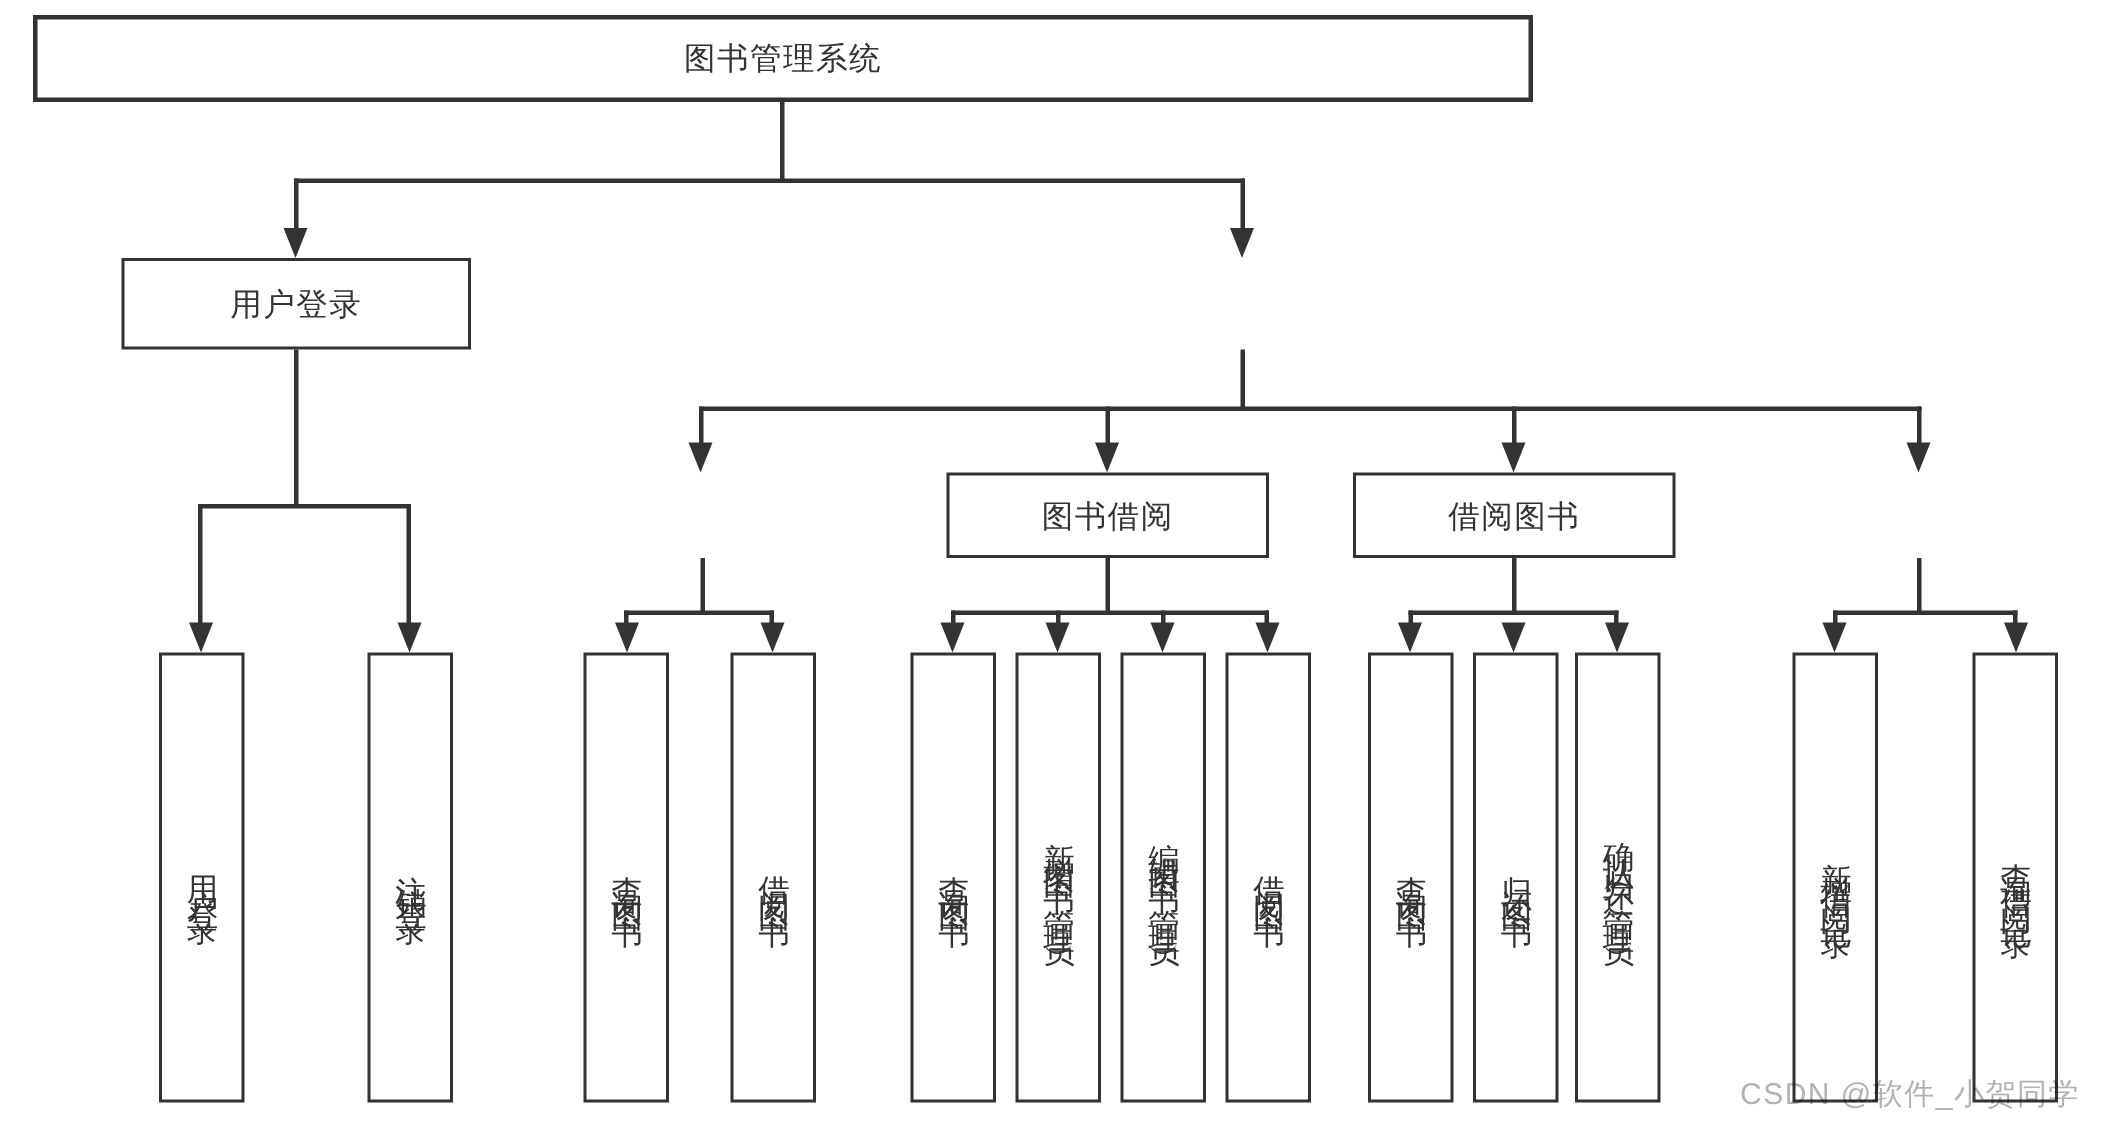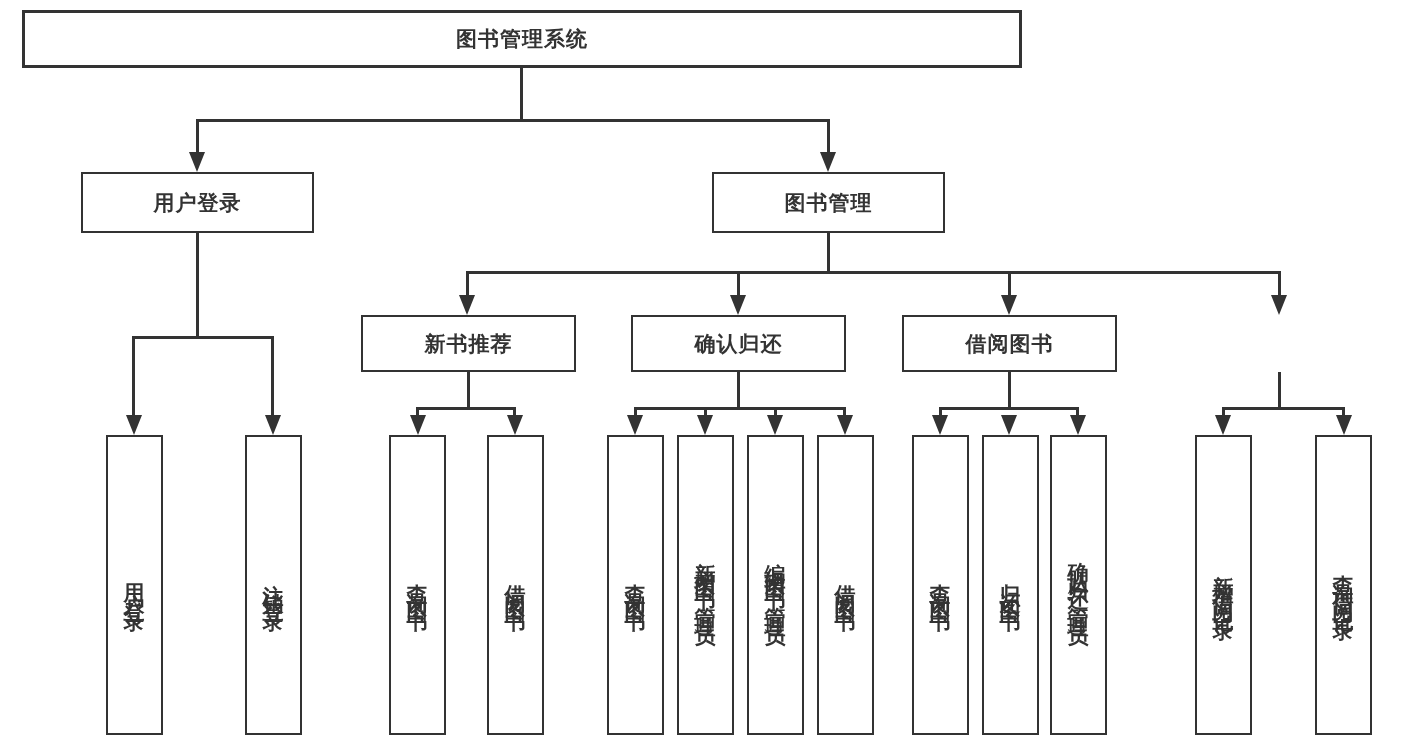--- a/index.html
+++ b/index.html
@@ -11,21 +11,20 @@
     --bg:#ffffff;
   }
   html,body{margin:0;padding:0;background:var(--bg);}
   .canvas{
     position:relative;
     width:1405px;height:747px;
     background:var(--bg);
     font-family:"Liberation Sans","DejaVu Sans",sans-serif;
     color:var(--text);
     overflow:hidden;
-    font-weight:bold;
   }
   .box{
     position:absolute;
     background:var(--box-bg);
     border:2px solid var(--box-border);
     box-sizing:border-box;
     display:flex;align-items:center;justify-content:center;
     font-size:21px;
     letter-spacing:1px;
   }
@@ -77,47 +76,41 @@
   <div class="vline" style="left:520px;top:68px;height:52px;"></div>
   <div class="hline" style="left:196px;top:119px;width:634px;"></div>
   <div class="vline" style="left:196px;top:119px;height:36px;"></div>
   <div class="arrow" style="left:189px;top:152px;"></div>
   <div class="vline" style="left:827px;top:119px;height:36px;"></div>
   <div class="arrow" style="left:820px;top:152px;"></div>
 
   <div class="box" style="left:81px;top:172px;width:233px;height:61px;">
     <span>用户登录</span>
   </div>
-  <div class="box" style="left:712px;top:172px;width:233px;height:61px;">
-    <span>图书管理</span>
-  </div>
 
   <div class="vline" style="left:196px;top:233px;height:104px;"></div>
   <div class="hline" style="left:132px;top:336px;width:142px;"></div>
   <div class="vline" style="left:132px;top:336px;height:82px;"></div>
   <div class="vline" style="left:271px;top:336px;height:82px;"></div>
   <div class="arrow" style="left:126px;top:415px;"></div>
   <div class="arrow" style="left:265px;top:415px;"></div>
 
   <div class="vline" style="left:827px;top:233px;height:41px;"></div>
   <div class="hline" style="left:466px;top:271px;width:815px;"></div>
   <div class="vline" style="left:466px;top:271px;height:27px;"></div>
   <div class="vline" style="left:737px;top:271px;height:27px;"></div>
   <div class="vline" style="left:1008px;top:271px;height:27px;"></div>
   <div class="vline" style="left:1278px;top:271px;height:27px;"></div>
   <div class="arrow" style="left:459px;top:295px;"></div>
   <div class="arrow" style="left:730px;top:295px;"></div>
   <div class="arrow" style="left:1001px;top:295px;"></div>
   <div class="arrow" style="left:1271px;top:295px;"></div>
 
-  <div class="box" style="left:361px;top:315px;width:215px;height:57px;">
-    <span>新书推荐</span>
-  </div>
   <div class="box" style="left:631px;top:315px;width:215px;height:57px;">
-    <span>确认归还</span>
+    <span>图书借阅</span>
   </div>
   <div class="box" style="left:902px;top:315px;width:215px;height:57px;">
     <span>借阅图书</span>
   </div>
 
   <div class="vline" style="left:467px;top:372px;height:37px;"></div>
   <div class="hline" style="left:416px;top:407px;width:100px;"></div>
   <div class="vline" style="left:416px;top:407px;height:12px;"></div>
   <div class="vline" style="left:513px;top:407px;height:12px;"></div>
   <div class="arrow" style="left:410px;top:415px;"></div>
@@ -186,14 +179,15 @@
     <span class="vtext">确认归还（管理员）</span>
   </div>
 
   <div class="leaf" style="left:1195px;top:435px;width:57px;height:300px;">
     <span class="vtext">新增借阅记录</span>
   </div>
   <div class="leaf" style="left:1315px;top:435px;width:57px;height:300px;">
     <span class="vtext">查询借阅记录</span>
   </div>
 
+  <div class="watermark">CSDN @软件_小贺同学</div>
 
 </div>
 
 </body></html>

